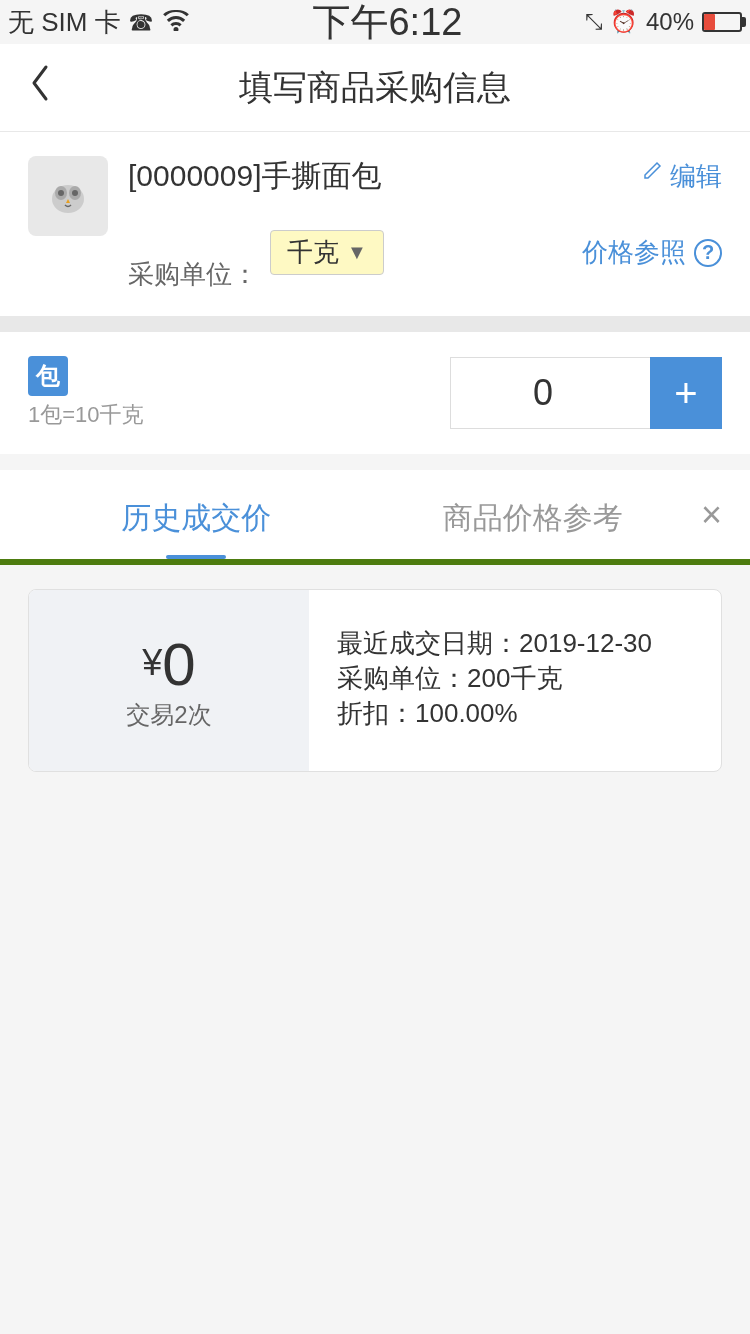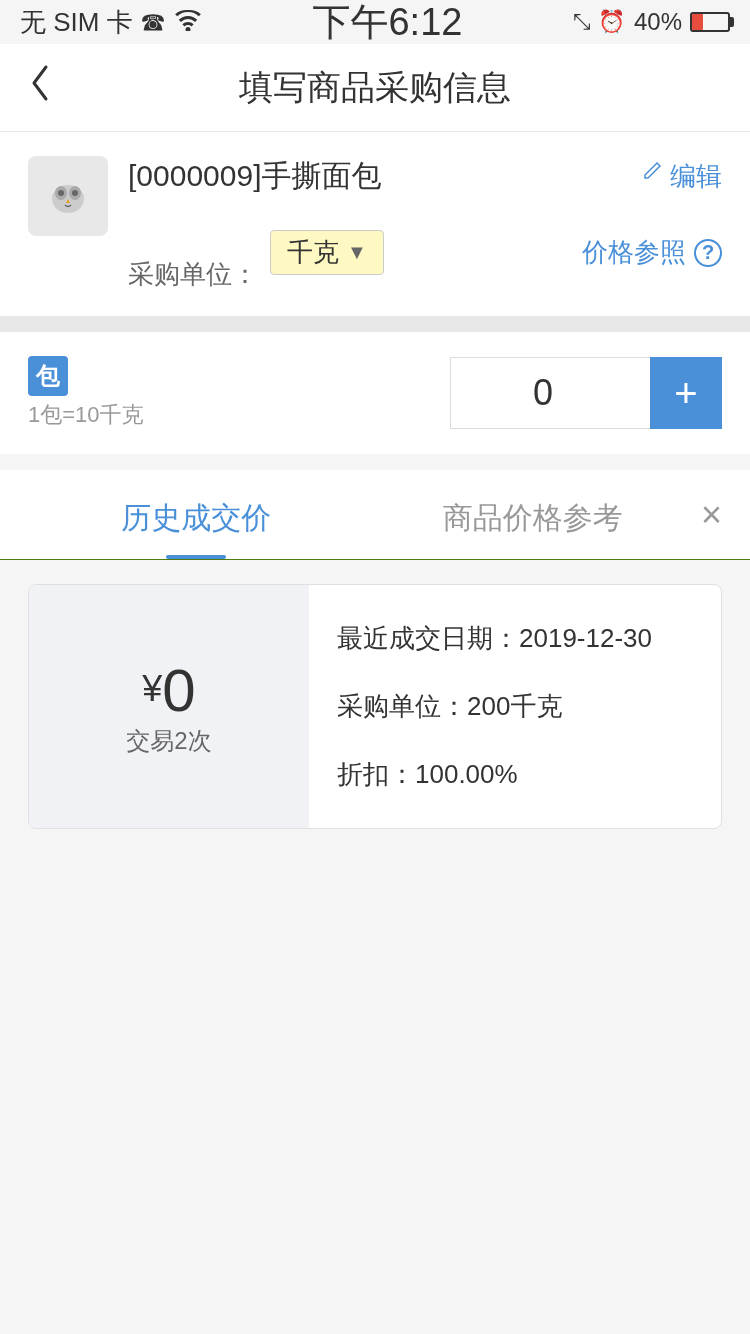--- a/index.html
+++ b/index.html
@@ -15,21 +15,21 @@
     }
 
     
     .status-bar {
       width: 750px;
       height: 44px;
       background: #f5f5f5;
       display: flex;
       align-items: center;
       justify-content: space-between;
-      padding: 0 20px;
+      padding: 0 8px;
       font-size: 26px;
       color: #333;
     }
     .status-left {
       display: flex;
       align-items: center;
       gap: 8px;
       font-size: 26px;
     }
     .status-center {
@@ -263,21 +263,21 @@
       justify-content: center;
       cursor: pointer;
       border: none;
     }
 
     
     .tabs-row {
       background: white;
       display: flex;
       align-items: center;
-      border-bottom: 1px solid #4d7c0f;
+      border-bottom: 6px solid #4d7c0f;
       margin-top: 16px;
       padding: 0 28px;
       position: relative;
     }
     .tab-item {
       flex: 1;
       text-align: center;
       padding: 28px 0 20px;
       font-size: 30px;
       color: #999;
@@ -339,21 +339,21 @@
     }
     .price-transactions {
       font-size: 24px;
       color: #666;
     }
     .price-card-right {
       flex: 1;
       padding: 36px 28px;
       display: flex;
       flex-direction: column;
-      gap: 33px;
+      gap: 0;
     }
     .price-detail-row {
       font-size: 26px;
       color: #333;
     }
     .price-detail-label {
       color: #333;
     }
     .price-detail-value {
       color: #333;

